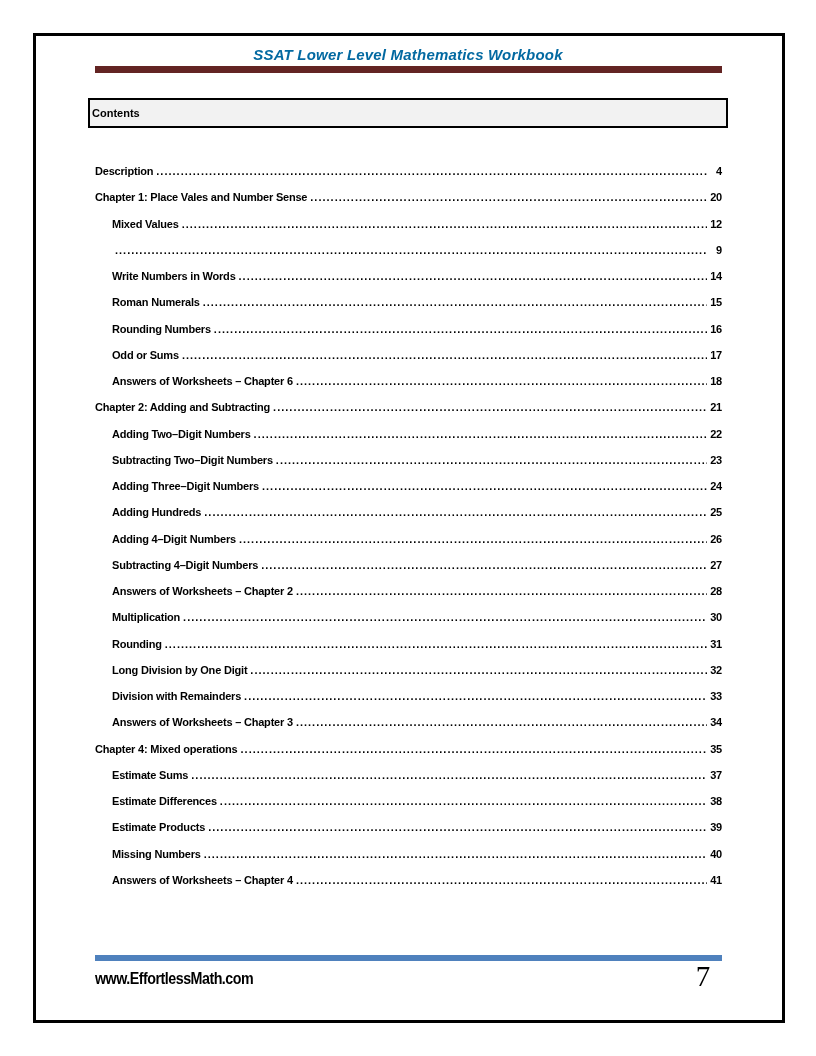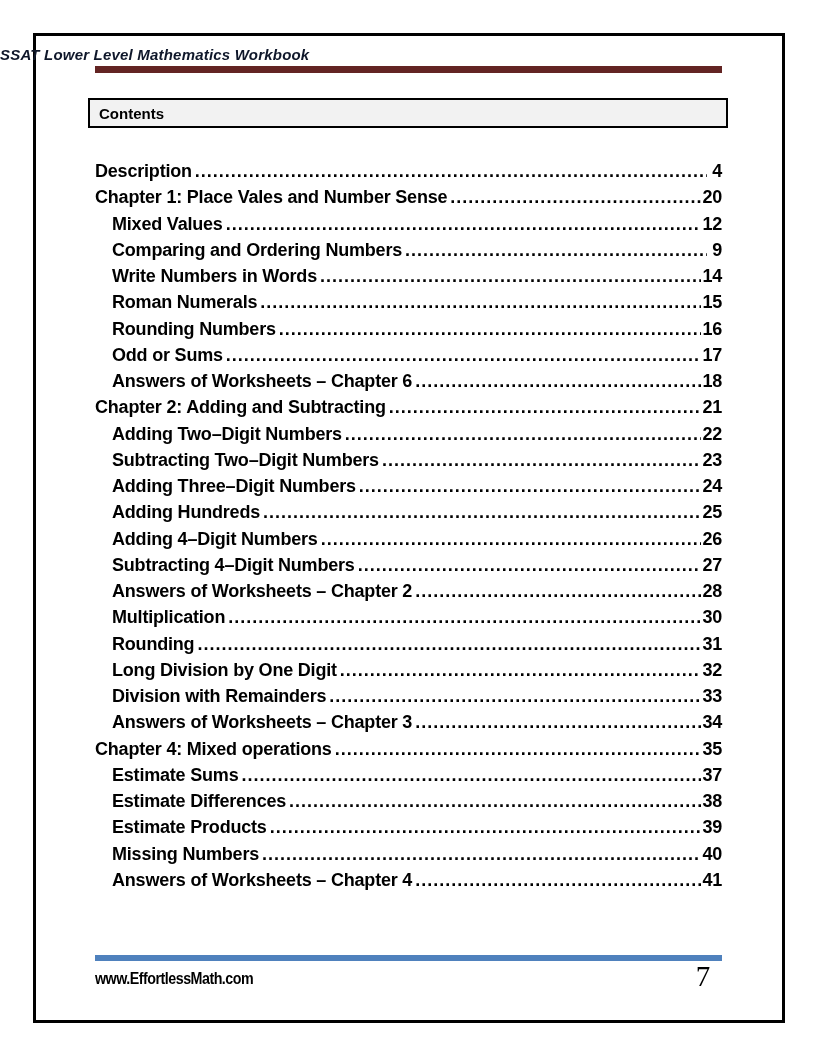--- a/index.html
+++ b/index.html
@@ -21,62 +21,62 @@
     top: 33px;
     width: 746px;
     height: 984px;
     border: 3px solid #000;
   }
   .header-title {
     position: absolute;
     left: 0;
     top: 46px;
     width: 816px;
-    text-align: left;
+    text-align: center;
     font-size: 15px;
     font-weight: bold;
     font-style: italic;
     letter-spacing: 0.2px;
-    color: #0f172a;
+    color: #0369a1;
   }
   .header-rule {
     position: absolute;
     left: 95px;
     top: 66px;
     width: 627px;
     height: 7px;
     background: var(--accent-red, #632423);
   }
   .contents-box {
     position: absolute;
     left: 88px;
     top: 98px;
     width: 640px;
     height: 30px;
     box-sizing: border-box;
     background: var(--contents-bg, #f2f2f2);
     border: 2px solid #000;
     display: flex;
     align-items: center;
-    padding-left: 9px;
-    font-size: 15px;
+    padding-left: 2px;
+    font-size: 11px;
     font-weight: bold;
   }
   .toc {
     position: absolute;
     left: 95px;
     top: 158px;
     width: 627px;
   }
   .toc-row {
     display: flex;
     align-items: baseline;
     height: 26.25px;
     line-height: 26.25px;
-    font-size: 18px;
+    font-size: 11px;
     font-weight: bold;
     letter-spacing: -0.2px;
   }
   .toc-row.level-1 { padding-left: 17px; }
   .toc-label { white-space: nowrap; flex-shrink: 0; }
   .toc-dots {
     flex: 1;
     min-width: 0;
     overflow: hidden;
     white-space: nowrap;
@@ -145,21 +145,20 @@
     <span class="toc-label">Chapter 1: Place Vales and Number Sense</span>
     <span class="toc-dots"></span>
     <span class="toc-page">20</span>
   </div>
     <div class="toc-row level-1">
     <span class="toc-label">Mixed Values</span>
     <span class="toc-dots"></span>
     <span class="toc-page">12</span>
   </div>
     <div class="toc-row level-1">
-    <span class="toc-label">Comparing and Ordering Numbers</span>
     <span class="toc-dots"></span>
     <span class="toc-page">9</span>
   </div>
     <div class="toc-row level-1">
     <span class="toc-label">Write Numbers in Words</span>
     <span class="toc-dots"></span>
     <span class="toc-page">14</span>
   </div>
     <div class="toc-row level-1">
     <span class="toc-label">Roman Numerals</span>

